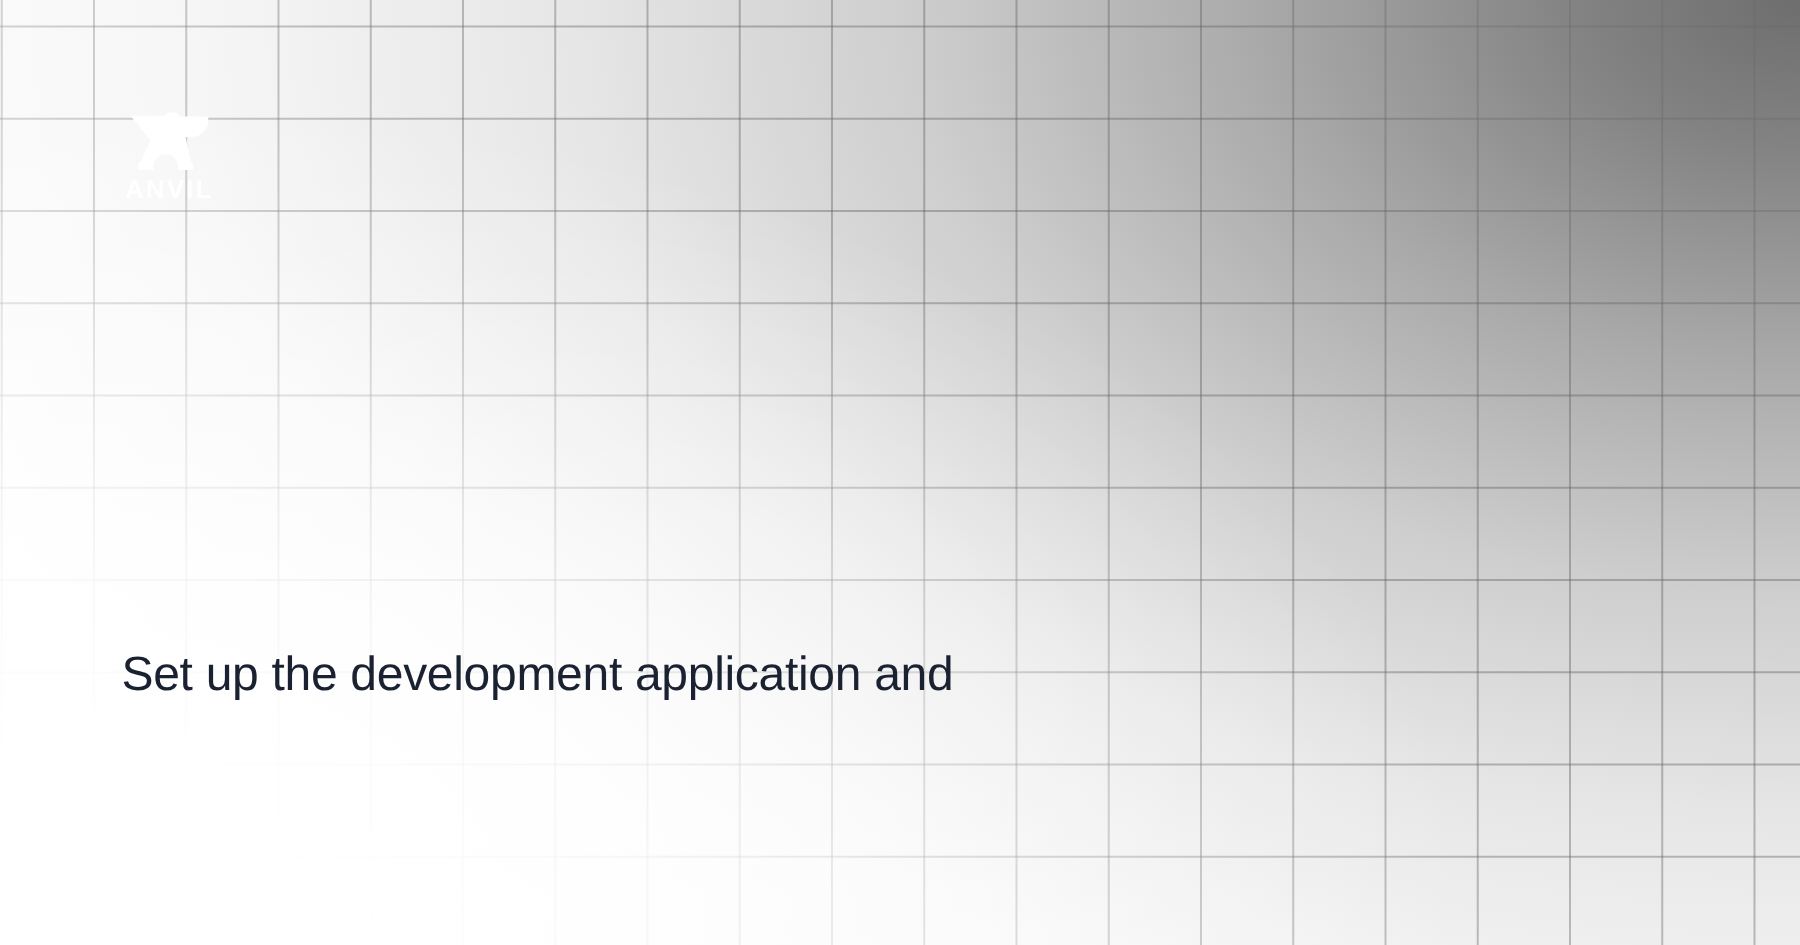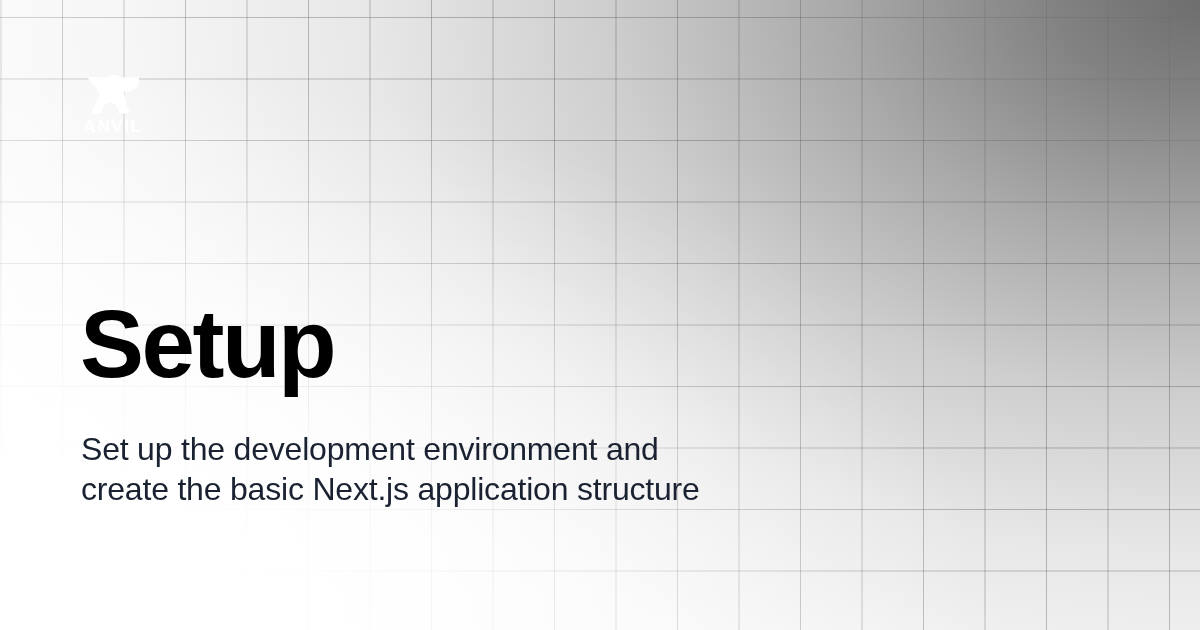--- a/index.html
+++ b/index.html
@@ -184,21 +184,19 @@
                    L52.0 6.0 C52.0 12.3 46.9 17.4 40.6 17.4 L36.7 17.4
                    L40.2 34.0 L41.8 34.6 L41.8 39.4 L31.6 39.4 L31.6 37.0
                    C31.6 32.5 27.9 28.8 23.4 28.8 C18.9 28.8 15.2 32.5 15.2 37.0
                    L15.2 39.4 L5.0 39.4 L5.0 34.6 L6.8 33.9 L13.4 19.6 Z"></path>
           <path fill="#ffffff" d="M34.6 6.4 L49.0 6.4 C48.2 11.0 44.1 14.4 39.3 14.4 L37.2 14.4 Z"></path>
         </svg>
       </span>
       <span class="logo-wordmark">ANVIL</span>
     </div>
 
-    <h1 class="headline">Setup</h1>
 
     <p class="deck">
-      <span class="deck-line">Set up the development environment and</span>
-      <span class="deck-line">create the basic Next.js application structure</span>
+      <span class="deck-line">Set up the development application and</span>
     </p>
 
   </div>
 </div>
 
 </body></html>

